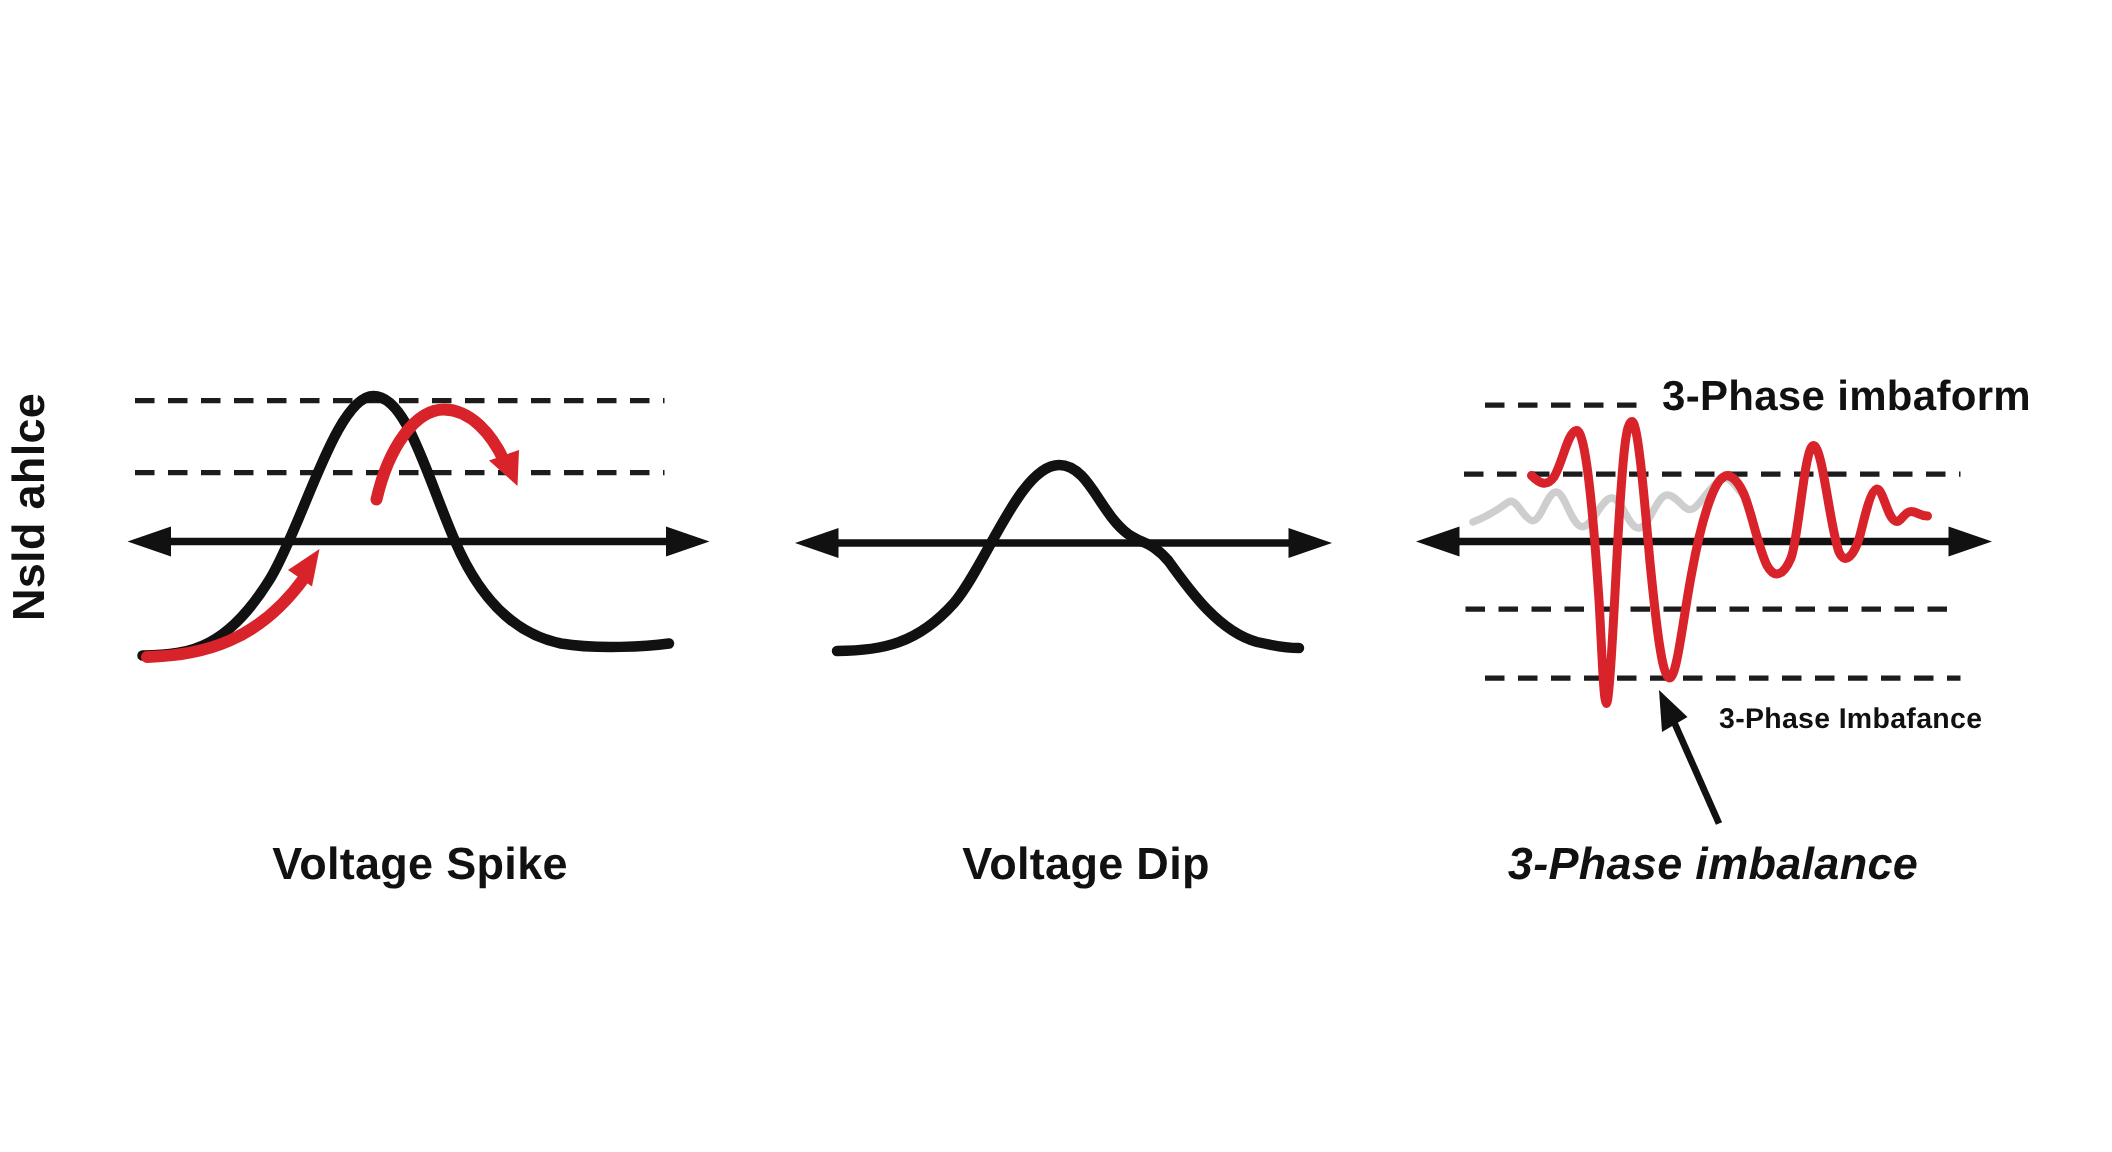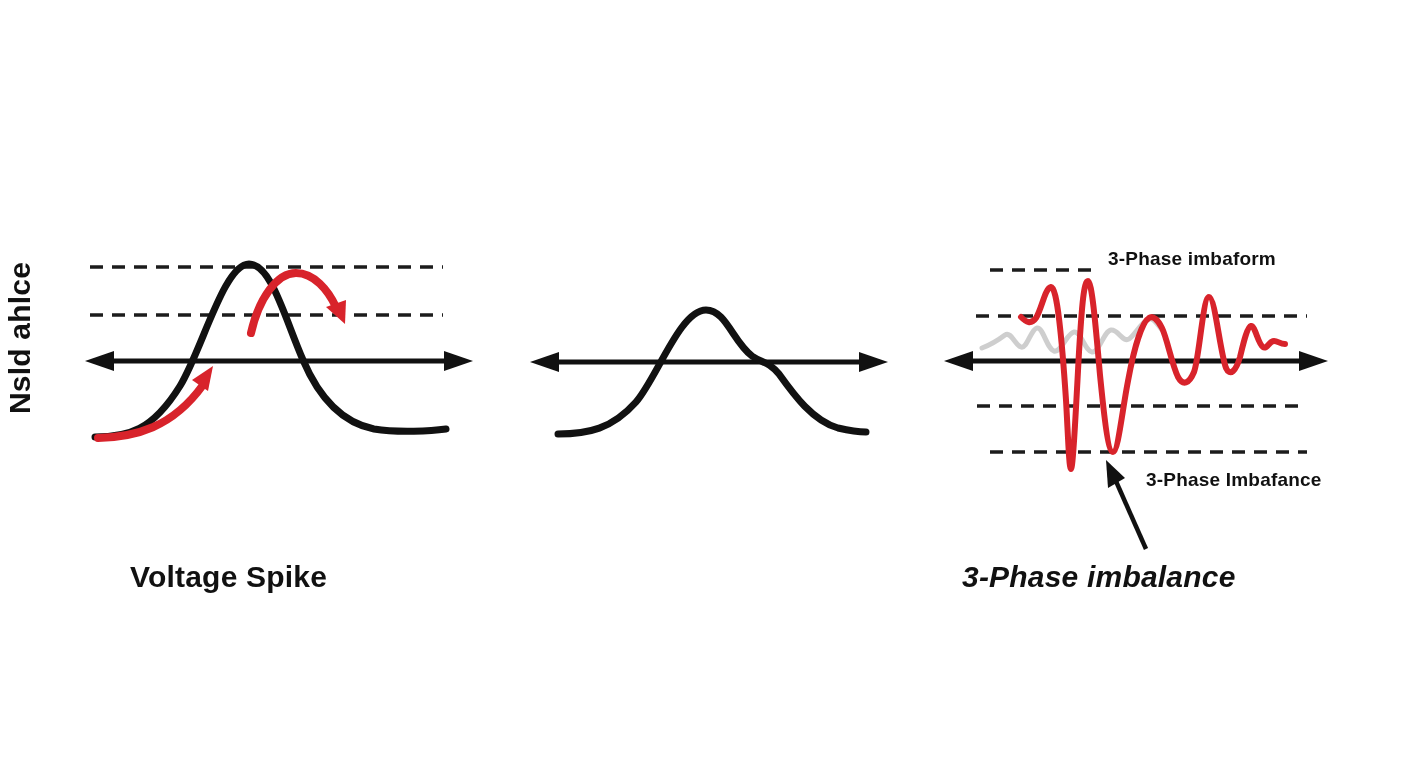--- a/index.html
+++ b/index.html
@@ -18,25 +18,25 @@
     color:#111;
     white-space:nowrap;
     letter-spacing:.2px;
   }
   .y-axis-label{
     left:-55px;top:322px;width:150px;
     text-align:center;
     font-size:30px;
     transform:rotate(-90deg);
   }
-  .caption{font-size:30px;}
+  .caption{font-size:30px;text-align:center;}
   .caption-spike{left:130px;top:560px;width:300px;}
   .caption-dip{left:574px;top:560px;width:300px;}
   .caption-imbalance{left:962px;top:560px;width:360px;font-style:italic;}
-  .anno-top{left:1108px;top:248px;font-size:19px;}
+  .anno-top{left:1108px;top:248px;font-size:28px;}
   .anno-side{left:1146px;top:469px;font-size:19px;}
 </style>
 </head>
 <body>
 
 <div class="stage">
 
   <svg width="1408" height="768" viewBox="0 0 1408 768">
 
     <g>
@@ -132,17 +132,18 @@
       <g>
         <line x1="1146" y1="549" x2="1115" y2="479" stroke="#111" stroke-width="4.5"></line>
         <polygon points="1106,460 1125,478 1108,488" fill="#111"></polygon>
       </g>
     </g>
   </svg>
 
   <div class="label y-axis-label">Nsld ahlce</div>
 
   <div class="label caption caption-spike">Voltage Spike</div>
+  <div class="label caption caption-dip">Voltage Dip</div>
   <div class="label caption caption-imbalance">3-Phase imbalance</div>
 
   <div class="label anno-top">3-Phase imbaform</div>
   <div class="label anno-side">3-Phase Imbafance</div>
 </div>
 
 </body></html>

